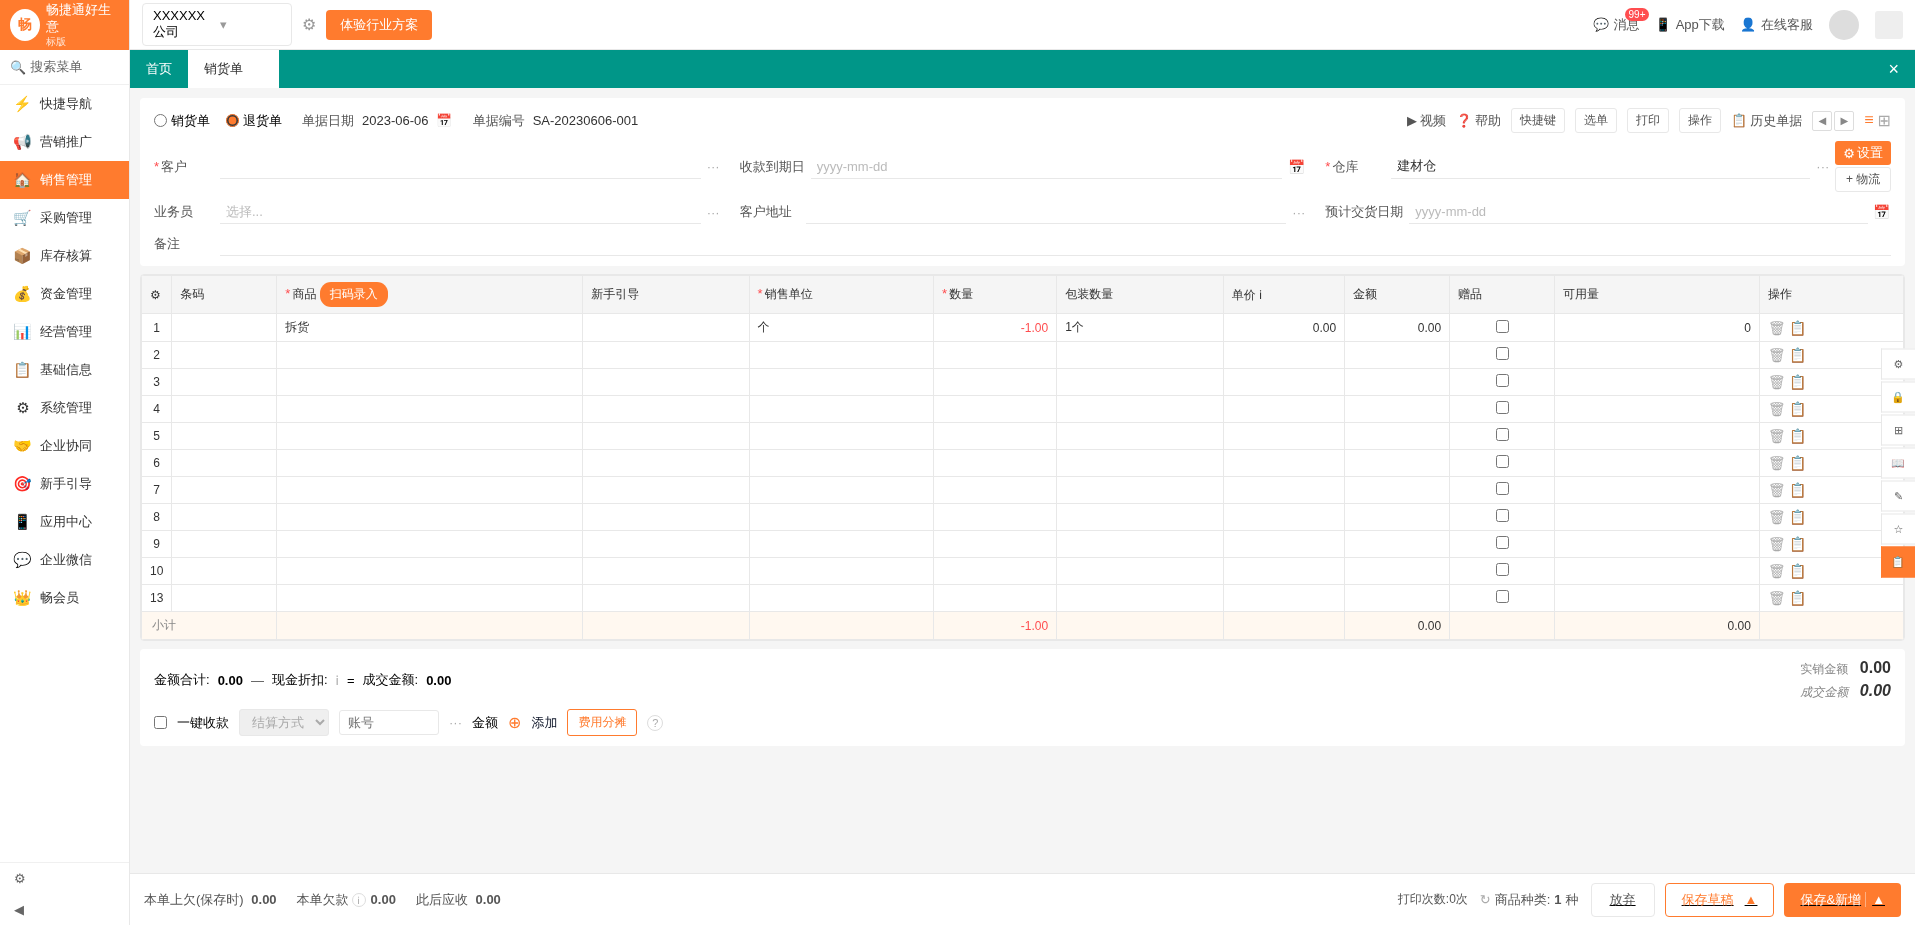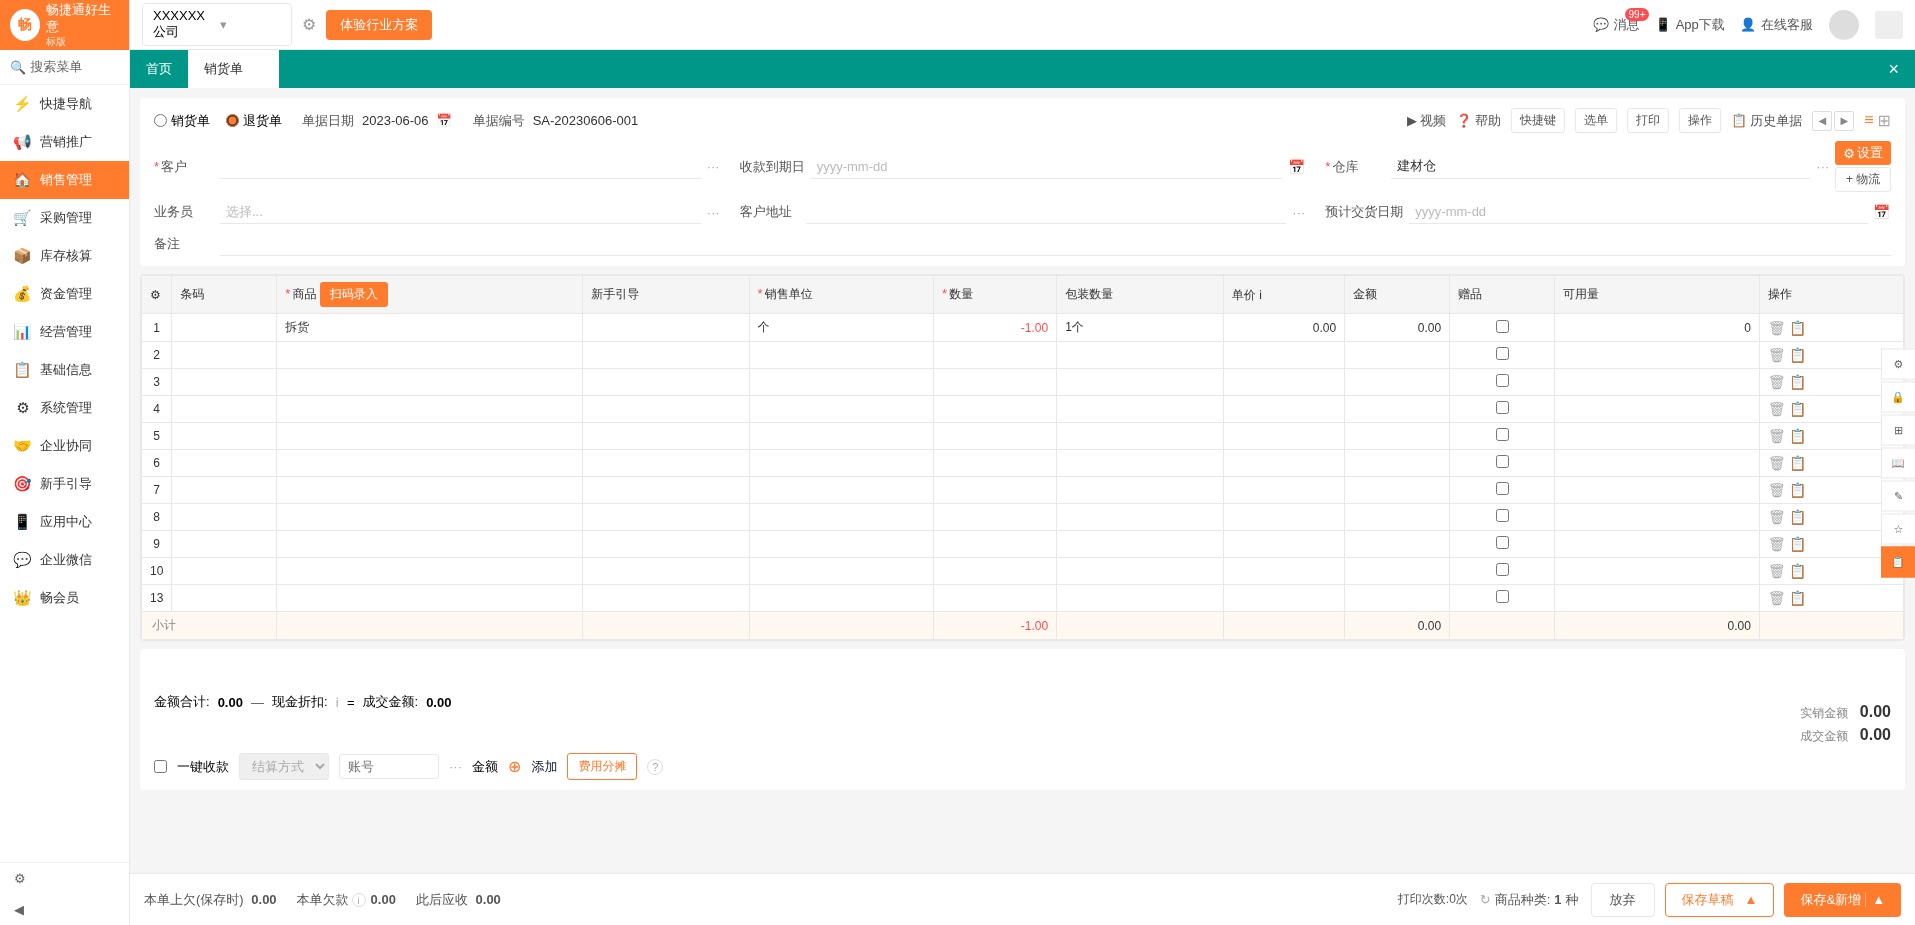--- a/index.html
+++ b/index.html
@@ -58,21 +58,21 @@
     .field-row { display: flex; align-items: center; gap: 6px; }
     .field-label { color: #555; white-space: nowrap; font-size: 13px; min-width: 60px; }
     .field-label.required::before { content: '*'; color: #ff4d4f; margin-right: 2px; }
     .field-input { flex: 1; border: none; border-bottom: 1px solid #e8e8e8; padding: 4px 6px; color: #333; outline: none; background: transparent; min-width: 0; }
     .field-input::placeholder { color: #bbb; }
     .field-ellipsis { color: #aaa; cursor: pointer; }
     .field-calendar { color: #aaa; cursor: pointer; font-size: 14px; }
 
     
     .table-wrapper { background: #fff; border: 1px solid #e8e8e8; border-radius: 4px; overflow: hidden; margin-bottom: 8px; }
-    .scan-btn { background: #ff7b2e; color: #fff; border: none; border-radius: 3px; padding: 4px 10px; cursor: pointer; font-size: 12px; }
+    .scan-btn { background: #ff7b2e; color: #fff; border: none; border-radius: 11px; padding: 4px 10px; cursor: pointer; font-size: 12px; }
     .data-table { width: 100%; border-collapse: collapse; }
     .data-table th { background: #f5f5f5; border: 1px solid #e8e8e8; padding: 6px 8px; text-align: left; font-weight: normal; color: #333; font-size: 12px; white-space: nowrap; }
     .data-table td { border: 1px solid #e8e8e8; padding: 5px 8px; color: #333; font-size: 12px; }
     .data-table .red { color: #ff4d4f; }
     .row-num { color: #aaa; text-align: center; }
     .subtotal-row td { background: #fff8f0; font-weight: 500; }
     .col-actions { display: flex; gap: 4px; align-items: center; }
     .icon-btn { background: none; border: none; cursor: pointer; color: #aaa; font-size: 14px; }
 
     
@@ -81,21 +81,21 @@
     .footer-payment { display: flex; align-items: center; gap: 10px; }
     .footer-payment input[type="checkbox"] { accent-color: #ff7b2e; }
     .total-label { color: #888; font-size: 12px; }
     .total-value { font-size: 16px; font-weight: 600; color: #333; }
     .expense-btn { border: 1px solid #ff7b2e; color: #ff7b2e; background: #fff; border-radius: 3px; padding: 4px 10px; cursor: pointer; font-size: 12px; }
 
     
     .bottombar { height: 52px; background: #fff; border-top: 1px solid #e8e8e8; display: flex; align-items: center; padding: 0 14px; gap: 20px; flex-shrink: 0; }
     .bottombar-info { display: flex; gap: 20px; color: #555; font-size: 13px; align-items: flex-end; }
     .bottombar-right { margin-left: auto; display: flex; align-items: center; gap: 12px; }
-    .bottombar-actions { display: flex; gap: 10px; }
+    .bottombar-actions { display: flex; gap: 10px; text-decoration: underline; }
     .btn-discard { border: 1px solid #e8e8e8; background: #fff; color: #555; border-radius: 4px; padding: 7px 18px; cursor: pointer; font-size: 13px; }
     .btn-save-draft { border: 1px solid #ff7b2e; background: #fff; color: #ff7b2e; border-radius: 4px; padding: 7px 16px; cursor: pointer; font-size: 13px; display: flex; align-items: center; gap: 4px; }
     .btn-save-new { background: #ff7b2e; color: #fff; border: none; border-radius: 4px; padding: 7px 16px; cursor: pointer; font-size: 13px; display: flex; align-items: center; gap: 4px; }
     .btn-arrow { border-left: 1px solid rgba(255,255,255,0.4); padding-left: 6px; }
     .print-count { color: #555; font-size: 12px; }
     .product-type { display: flex; align-items: center; gap: 4px; color: #555; font-size: 12px; }
 
     
     .right-float { position: fixed; right: 0; top: 50%; transform: translateY(-50%); display: flex; flex-direction: column; gap: 2px; z-index: 100; }
     .right-float-btn { background: #fff; border: 1px solid #e8e8e8; border-right: none; width: 34px; padding: 8px 4px; text-align: center; font-size: 11px; color: #666; cursor: pointer; display: flex; flex-direction: column; align-items: center; justify-content: center; gap: 2px; }
@@ -594,27 +594,27 @@
       <div class="footer-totals">
         <span>金额合计:</span>
         <span style="font-weight:600;">0.00</span>
         <span class="minus-dash">—</span>
         <span>现金折扣:</span>
         <span style="color:#aaa;cursor:pointer;">ℹ</span>
         <span>=</span>
         <span>成交金额:</span>
         <span style="font-weight:600;">0.00</span>
         <div style="margin-left:auto;text-align:right;">
-          <div style="display:flex;gap:20px;justify-content:center;margin-top:44px;">
+          <div style="display:flex;gap:20px;justify-content:center;">
             <div>
               <span class="total-label">实销金额</span>
               <span class="total-value" style="margin-left:8px;">0.00</span>
             </div>
           </div>
-          <div style="display:flex;gap:20px;justify-content:center;margin-top:4px;">
+          <div style="display:flex;gap:20px;justify-content:center;margin-top:4px;font-style:italic;">
             <div>
               <span class="total-label">成交金额</span>
               <span class="total-value" style="margin-left:8px;">0.00</span>
             </div>
           </div>
         </div>
       </div>
       <div class="footer-payment">
         <input type="checkbox" style="">
         <span>一键收款</span>

